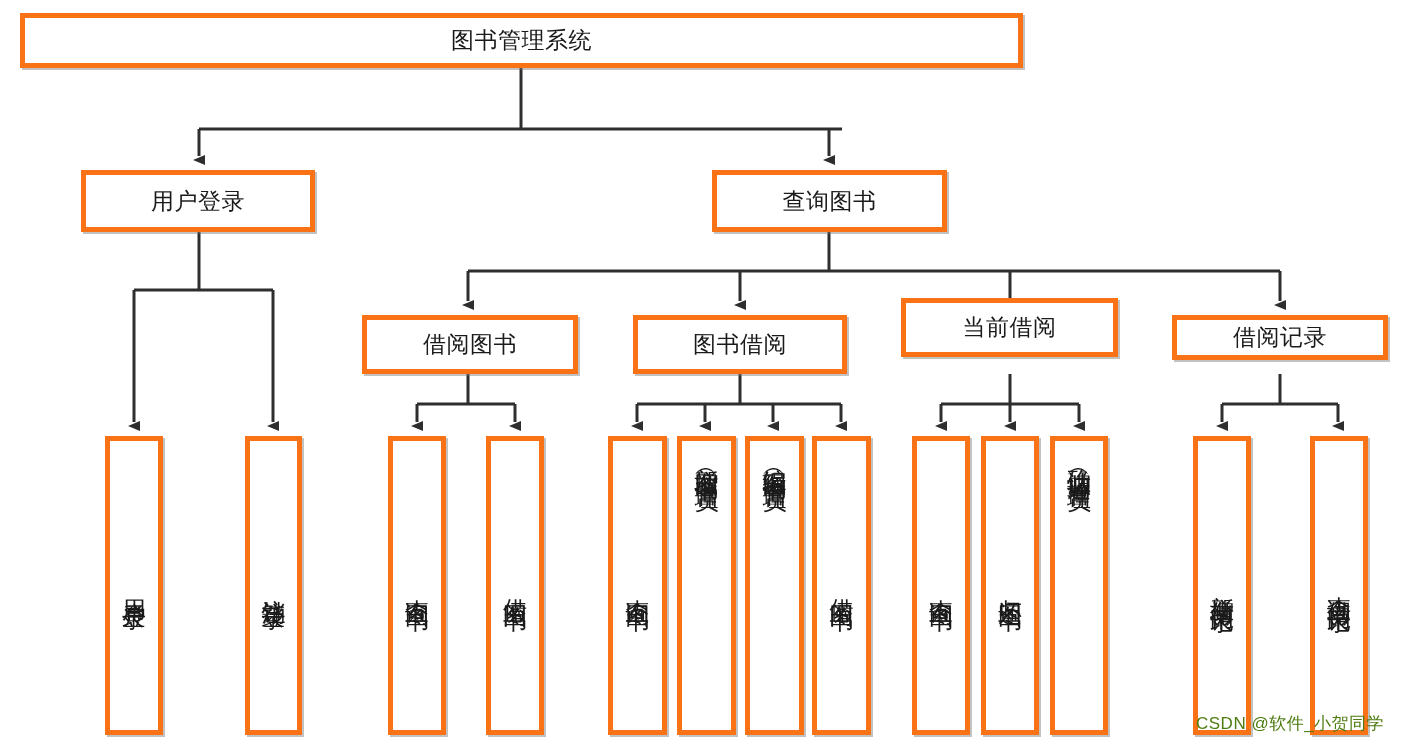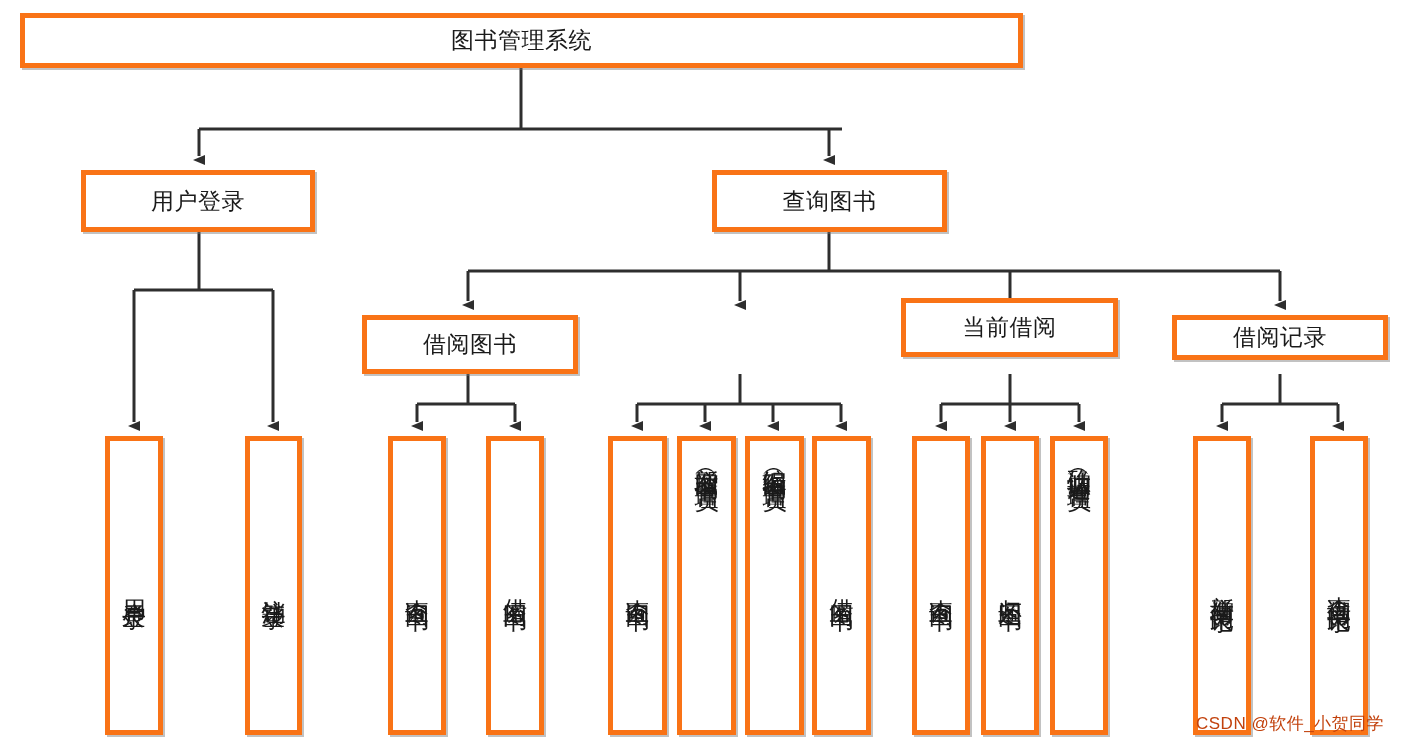--- a/index.html
+++ b/index.html
@@ -60,21 +60,21 @@
   }
   .node.vert.centered {
     align-items: center;
     padding-top: 0;
   }
   #watermark {
     position: absolute;
     left: 1196px;
     top: 712px;
     font-size: 17px;
-    color: #c2410c;
+    color: #4d7c0f;
     white-space: nowrap;
     letter-spacing: 0.5px;
   }
 </style>
 </head>
 <body>
 
 <div id="canvas">
 
   <svg id="edges" viewBox="0 0 1405 747">
@@ -134,20 +134,23 @@
   <div class="node horiz" style="left:81px; top:170px; width:234px; height:62px;">
     <span class="label">用户登录</span>
   </div>
   <div class="node horiz" style="left:712px; top:170px; width:235px; height:62px;">
     <span class="label">查询图书</span>
   </div>
 
   <div class="node horiz" style="left:362px; top:315px; width:216px; height:59px;">
     <span class="label">借阅图书</span>
   </div>
+  <div class="node horiz" style="left:633px; top:315px; width:214px; height:59px;">
+    <span class="label">图书借阅</span>
+  </div>
   <div class="node horiz" style="left:901px; top:298px; width:217px; height:59px;">
     <span class="label">当前借阅</span>
   </div>
   <div class="node horiz" style="left:1172px; top:315px; width:216px; height:45px;">
     <span class="label">借阅记录</span>
   </div>
 
   <div class="node vert centered" style="left:105px; top:436px; width:58px; height:299px;">
     <span class="label">用户登录</span>
   </div>

